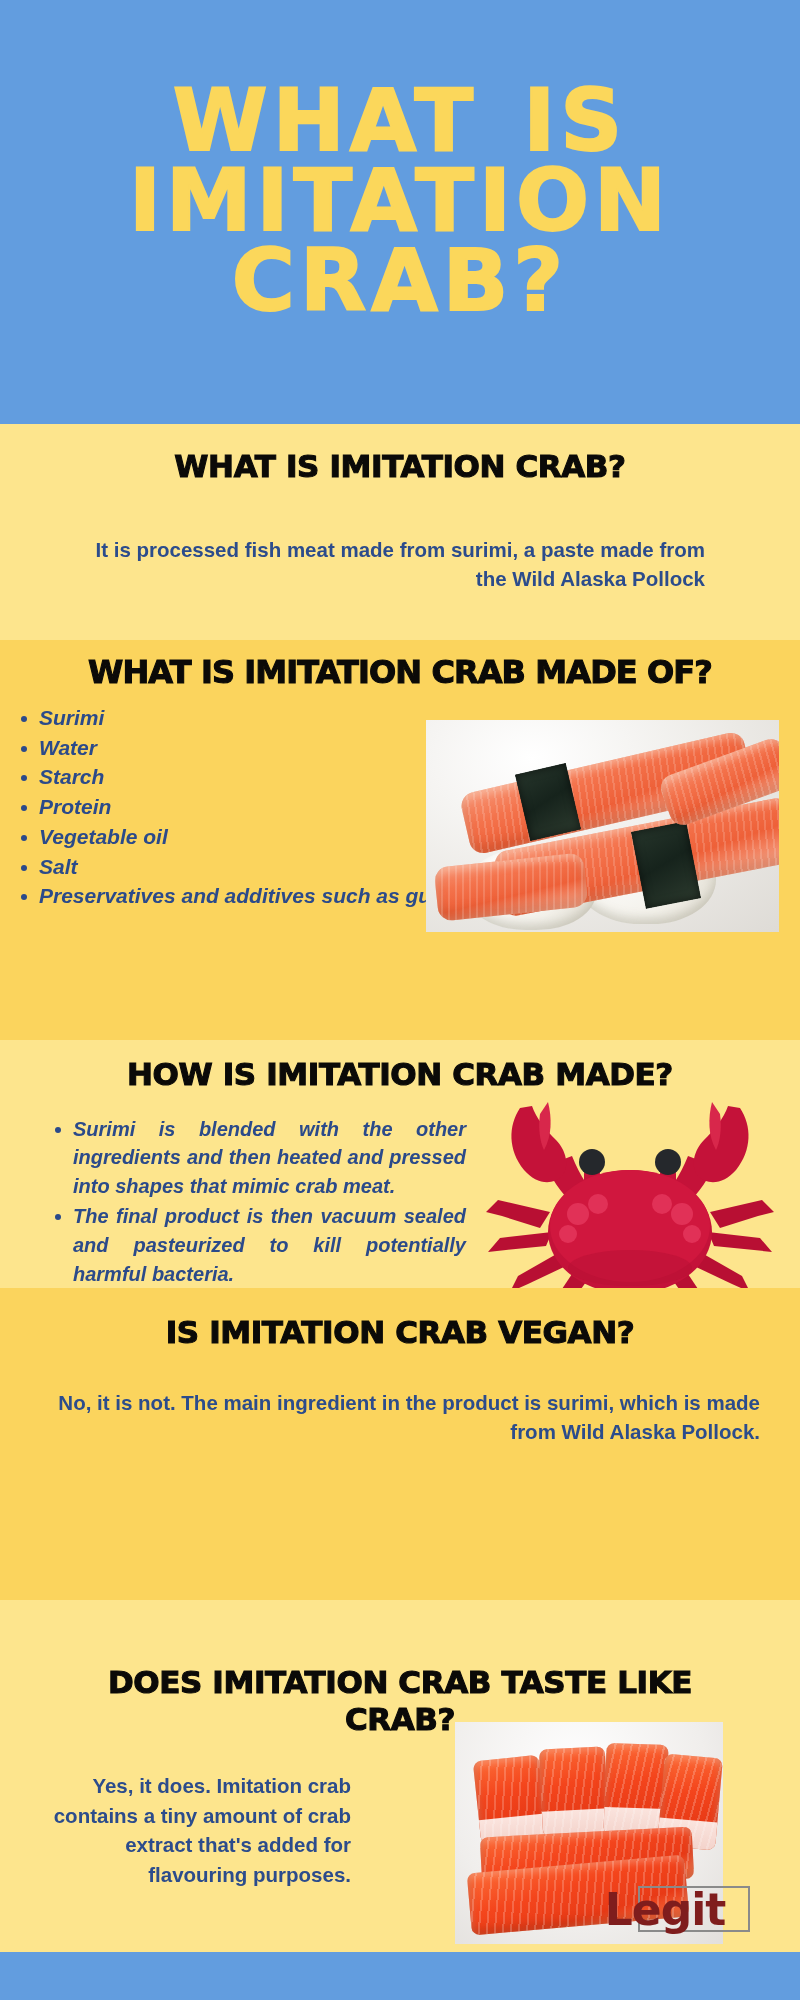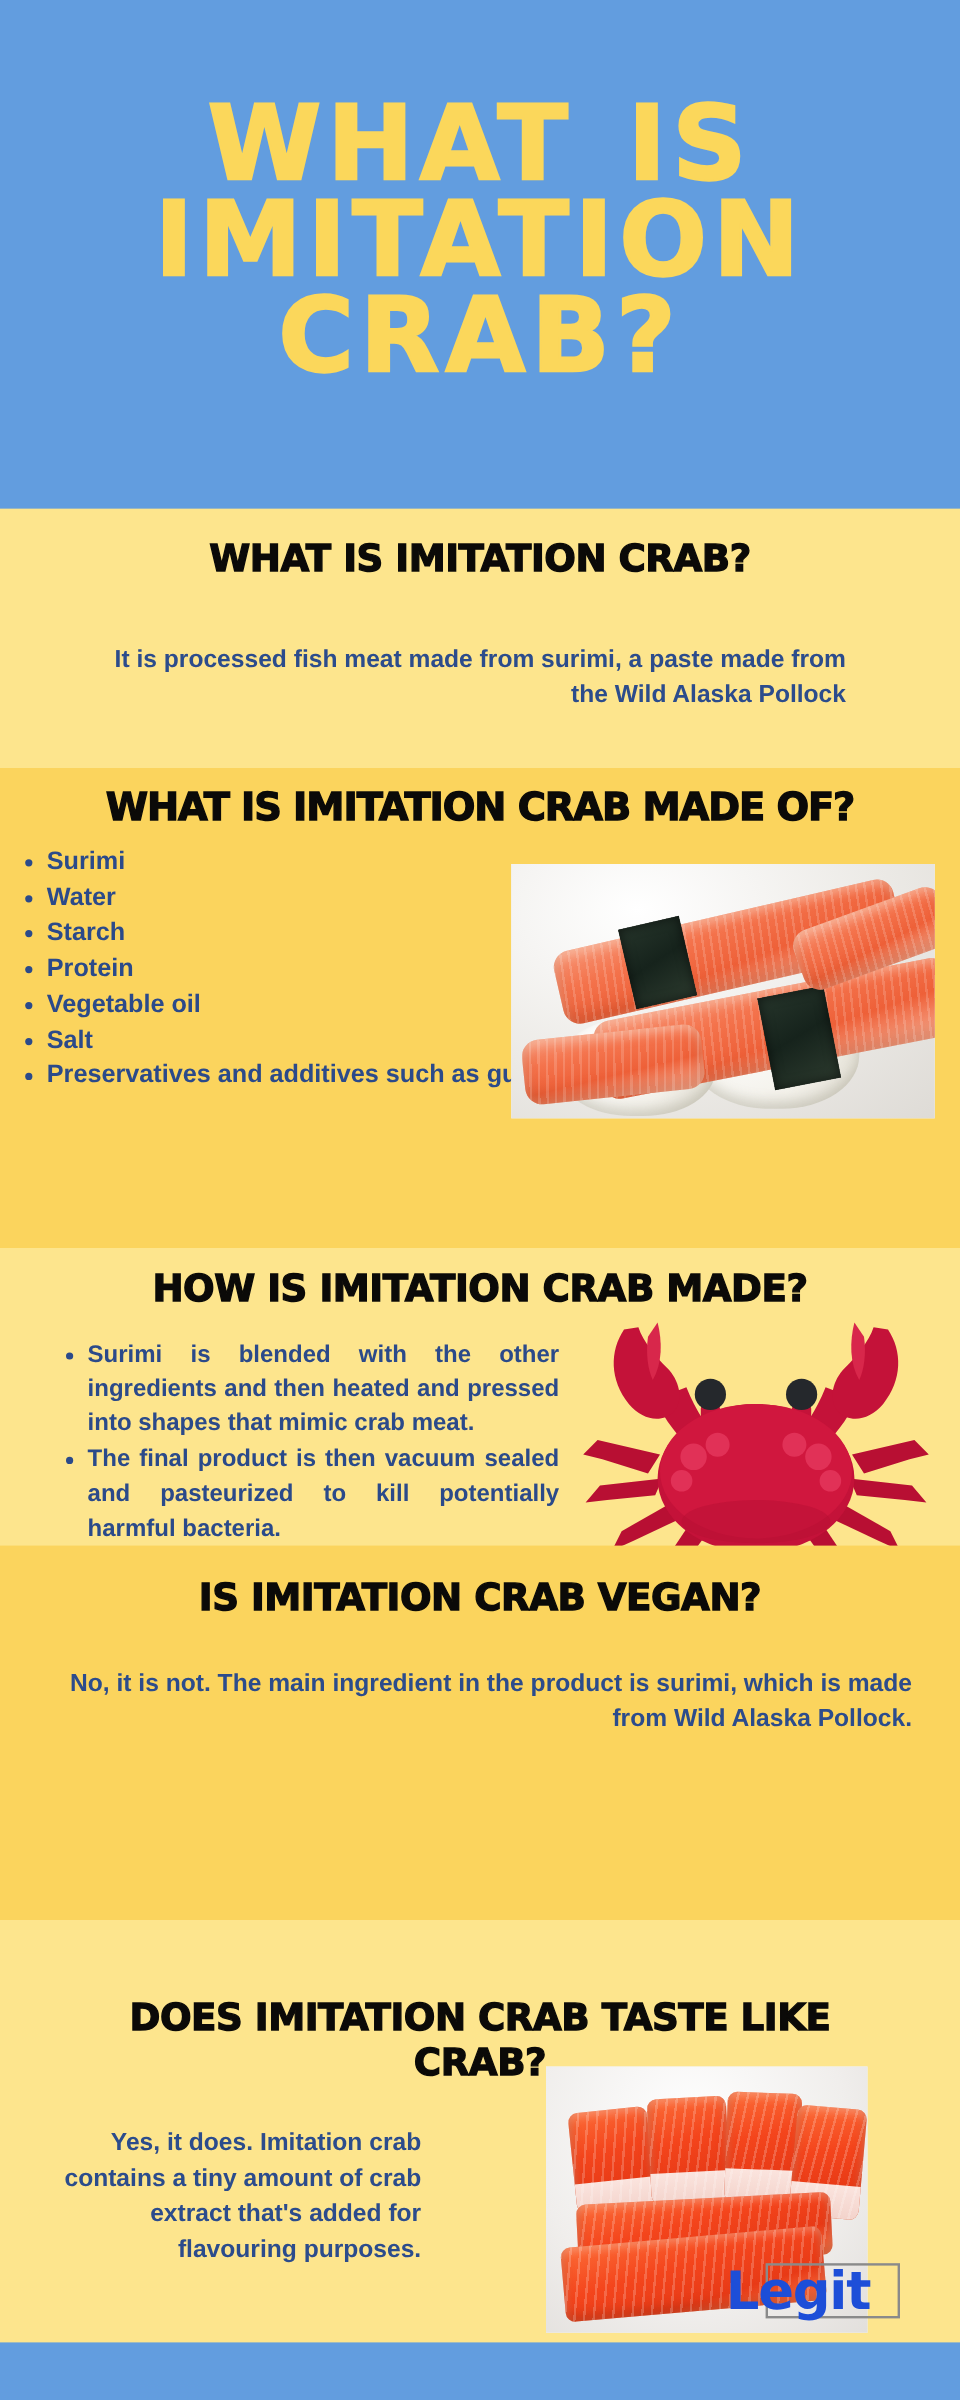--- a/index.html
+++ b/index.html
@@ -91,20 +91,21 @@
     font-family: "Liberation Sans", sans-serif;
     font-weight: bold;
     color: #2B4A8A;
   }
   ul.bullets li {
     position: relative;
     padding-left: 27px;
     font-size: 21px;
     line-height: 1.37;
     margin-bottom: 1px;
+    font-style: italic;
   }
   ul.bullets li::before {
     content: "";
     position: absolute;
     left: 9px;
     top: 12px;
     width: 6px;
     height: 6px;
     border-radius: 50%;
     background: #2B4A8A;
@@ -206,21 +207,21 @@
     border: 2px solid #8A8A8A;
     box-sizing: border-box;
   }
   .legit-text {
     position: relative;
     font-family: "DejaVu Sans", sans-serif;
     font-weight: bold;
     font-size: 44px;
     line-height: 1;
     letter-spacing: -1px;
-    color: #1d4ed8;
+    color: #7f1d1d;
     z-index: 2;
   }
 
   
   .footer-bar {
     position: absolute;
     left: 0;
     bottom: 0;
     width: 800px;
     height: 48px;

